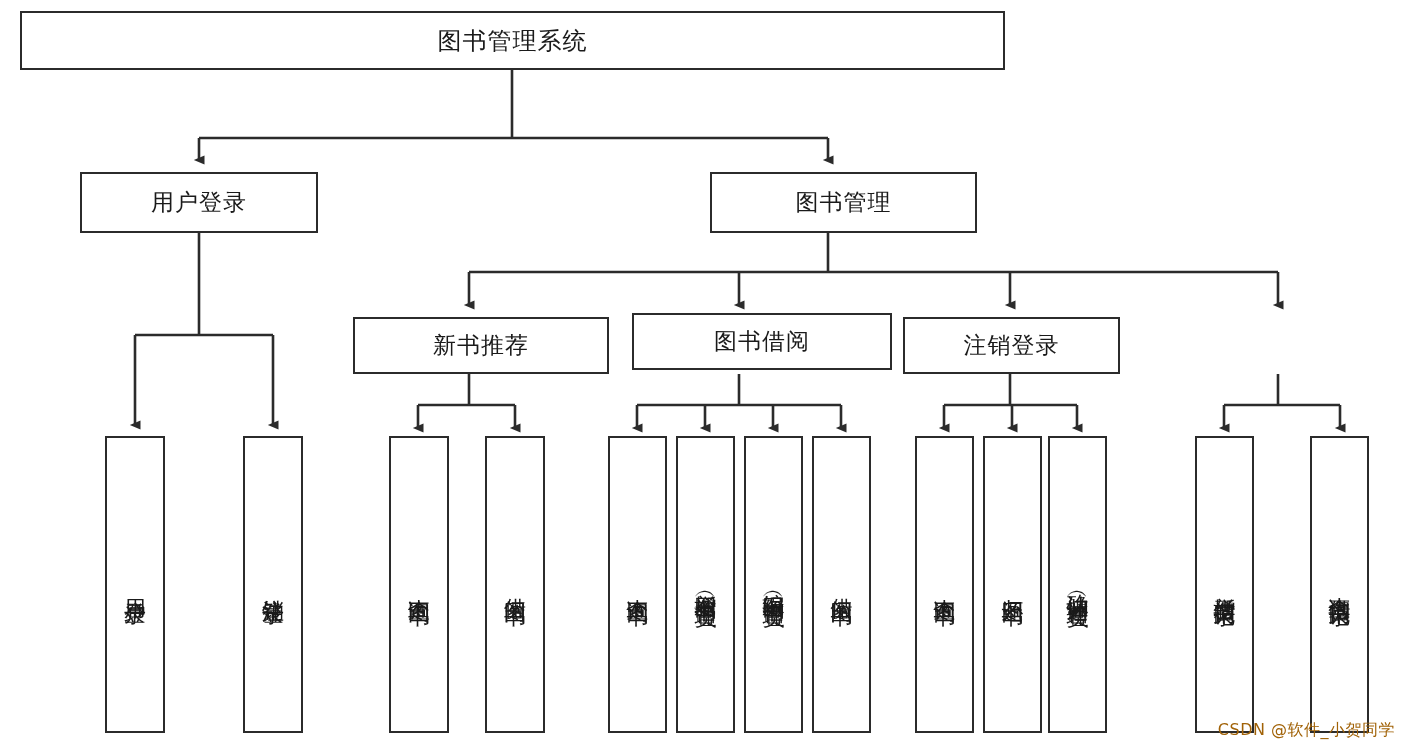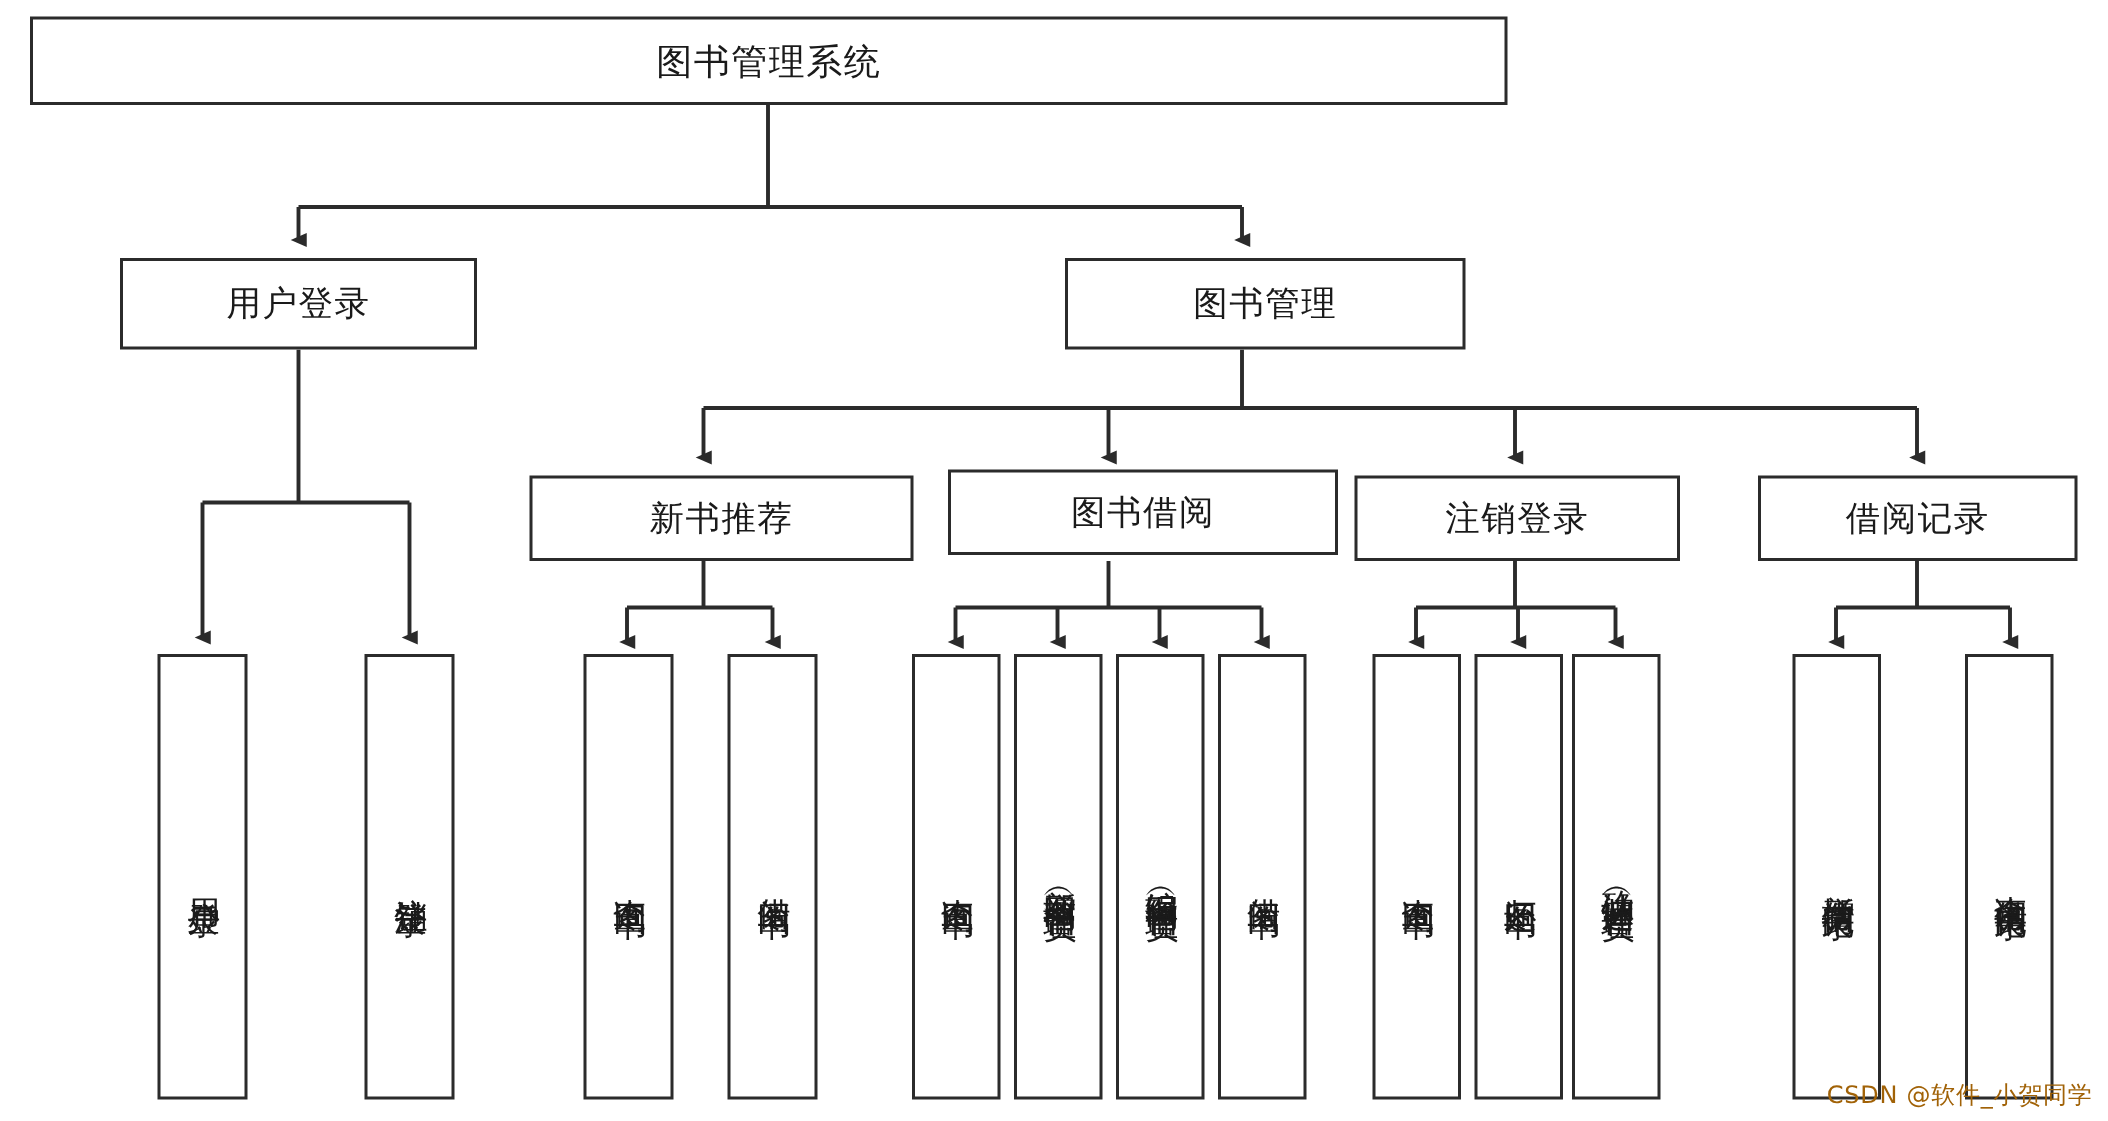--- a/index.html
+++ b/index.html
@@ -84,23 +84,20 @@
 
   <div class="node h" style="left:353px;top:317px;width:256px;height:57px;">
     <span>新书推荐</span>
   </div>
   <div class="node h" style="left:632px;top:313px;width:260px;height:57px;">
     <span>图书借阅</span>
   </div>
   <div class="node h" style="left:903px;top:317px;width:217px;height:57px;">
     <span>注销登录</span>
   </div>
-  <div class="node h" style="left:1172px;top:317px;width:213px;height:57px;">
-    <span>借阅记录</span>
-  </div>
 
   <div class="node v" style="left:105px;top:436px;width:60px;height:297px;">
     <span>用户登录</span>
   </div>
   <div class="node v" style="left:243px;top:436px;width:60px;height:297px;">
     <span>注销登录</span>
   </div>
 
   <div class="node v" style="left:389px;top:436px;width:60px;height:297px;">
     <span>查询图书</span>

